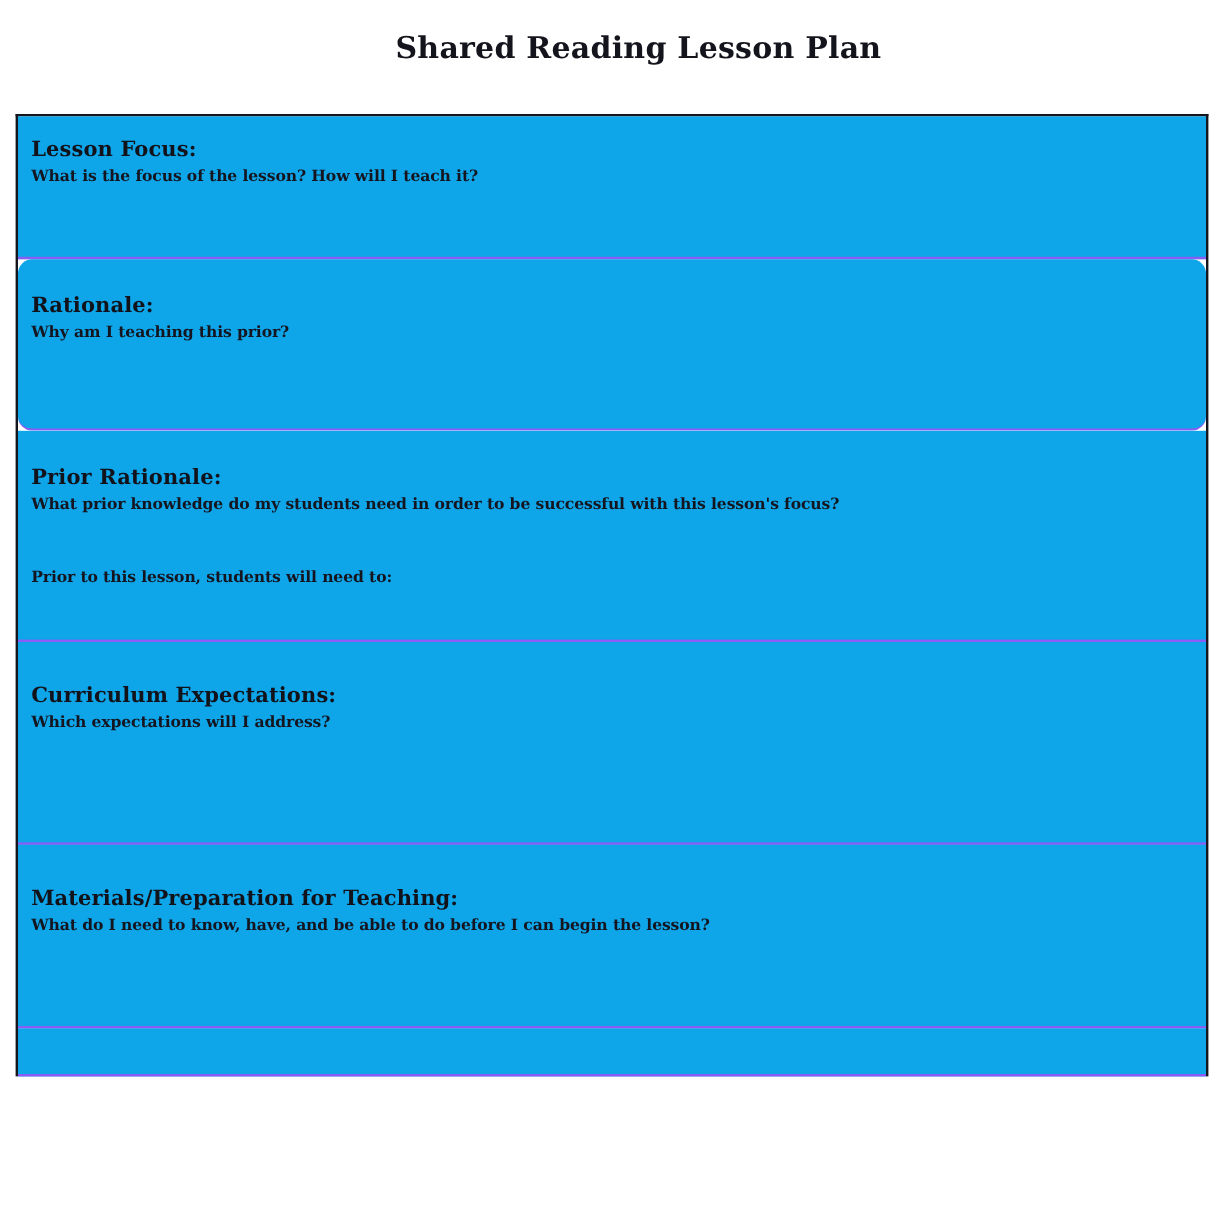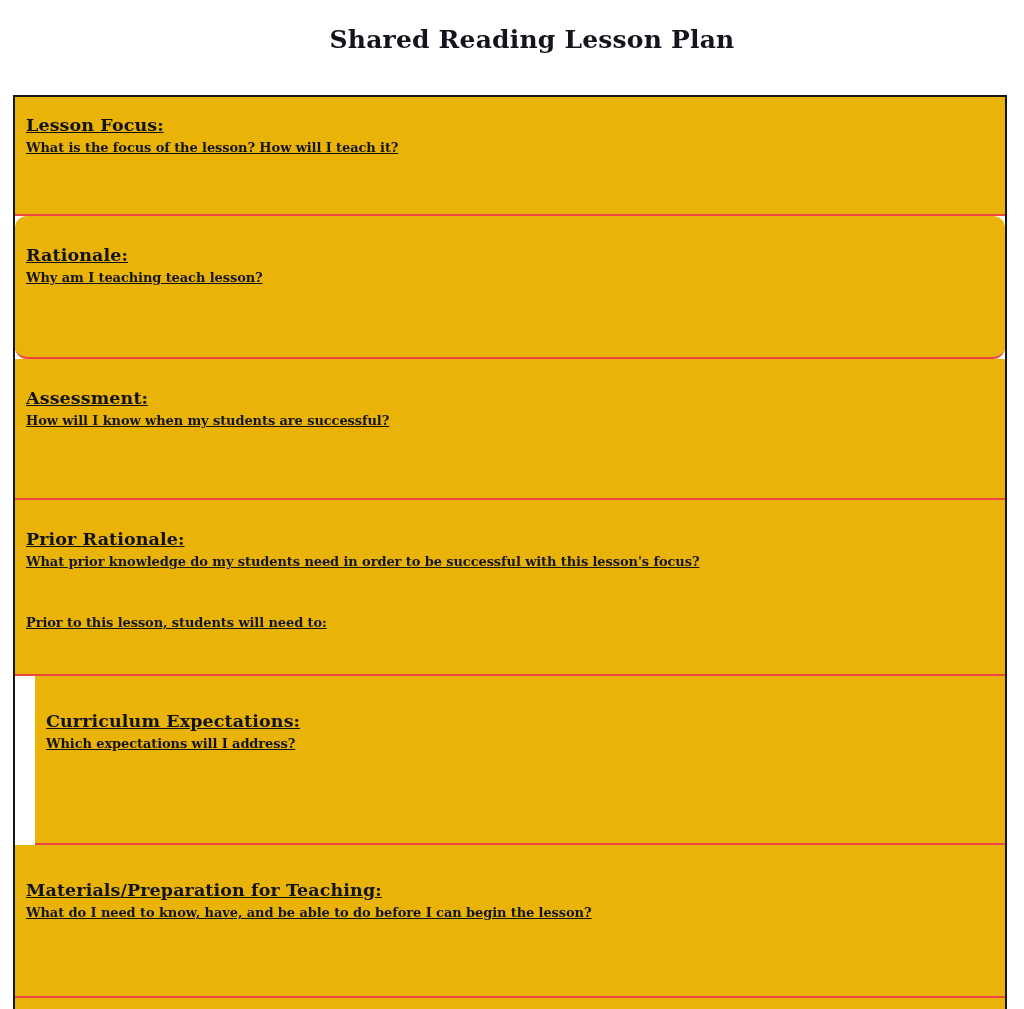--- a/index.html
+++ b/index.html
@@ -42,26 +42,25 @@
     left: 13px;
     top: 95px;
     width: 994px;
     border: 2px solid #15151d;
     border-bottom: none;
     box-sizing: border-box;
     background: #ffffff;
   }
 
   .section {
-    border-bottom: 2px solid #ef4444;
+    border-bottom: 2px solid #8b5cf6;
     box-sizing: border-box;
     padding: 16px 0 0 0;
     position: relative;
-    background: #eab308;
-    text-decoration: underline;
+    background: #0ea5e9;
   }
 
   .section-inner {
     padding: 0 12px 0 11px;
   }
 
   .section-heading {
     font-family: "DejaVu Serif", serif;
     font-weight: bold;
     font-size: 17.5px;
@@ -85,21 +84,21 @@
 
   .section-body.secondary {
     margin-top: 41px;
   }
 
   
   .sec-h-119 { height: 119px; }
   .sec-h-143 { height: 143px; border-radius: 12px; }
   .sec-h-141 { height: 141px; }
   .sec-h-176 { height: 176px; }
-  .sec-h-169 { height: 169px; margin-left: 20px; }
+  .sec-h-169 { height: 169px; }
   .sec-h-153 { height: 153px; }
   .sec-h-partial { height: 40px; padding-top: 0; }
 
   .sec-pad-lg { padding-top: 27px; }
   .sec-pad-xl { padding-top: 33px; }
 </style>
 </head>
 <body>
 
 <div class="page">
@@ -111,30 +110,24 @@
     <div class="section sec-h-119">
       <div class="section-inner">
         <p class="section-heading">Lesson Focus:</p>
         <p class="section-body">What is the focus of the lesson? How will I teach it?</p>
       </div>
     </div>
 
     <div class="section sec-h-143 sec-pad-lg">
       <div class="section-inner">
         <p class="section-heading">Rationale:</p>
-        <p class="section-body">Why am I teaching teach lesson?</p>
+        <p class="section-body">Why am I teaching this prior?</p>
       </div>
     </div>
 
-    <div class="section sec-h-141 sec-pad-lg">
-      <div class="section-inner">
-        <p class="section-heading">Assessment:</p>
-        <p class="section-body">How will I know when my students are successful?</p>
-      </div>
-    </div>
 
     <div class="section sec-h-176 sec-pad-lg">
       <div class="section-inner">
         <p class="section-heading">Prior Rationale:</p>
         <p class="section-body">What prior knowledge do my students need in order to be successful with this lesson's focus?</p>
         <p class="section-body secondary">Prior to this lesson, students will need to:</p>
       </div>
     </div>
 
     <div class="section sec-h-169 sec-pad-xl">

